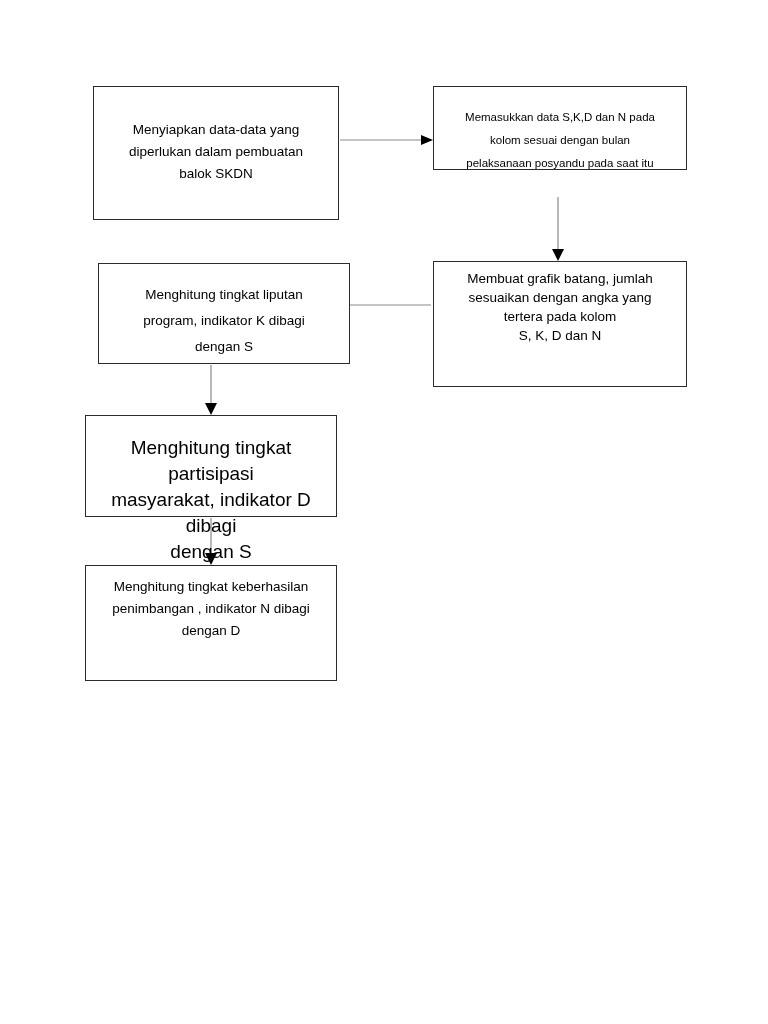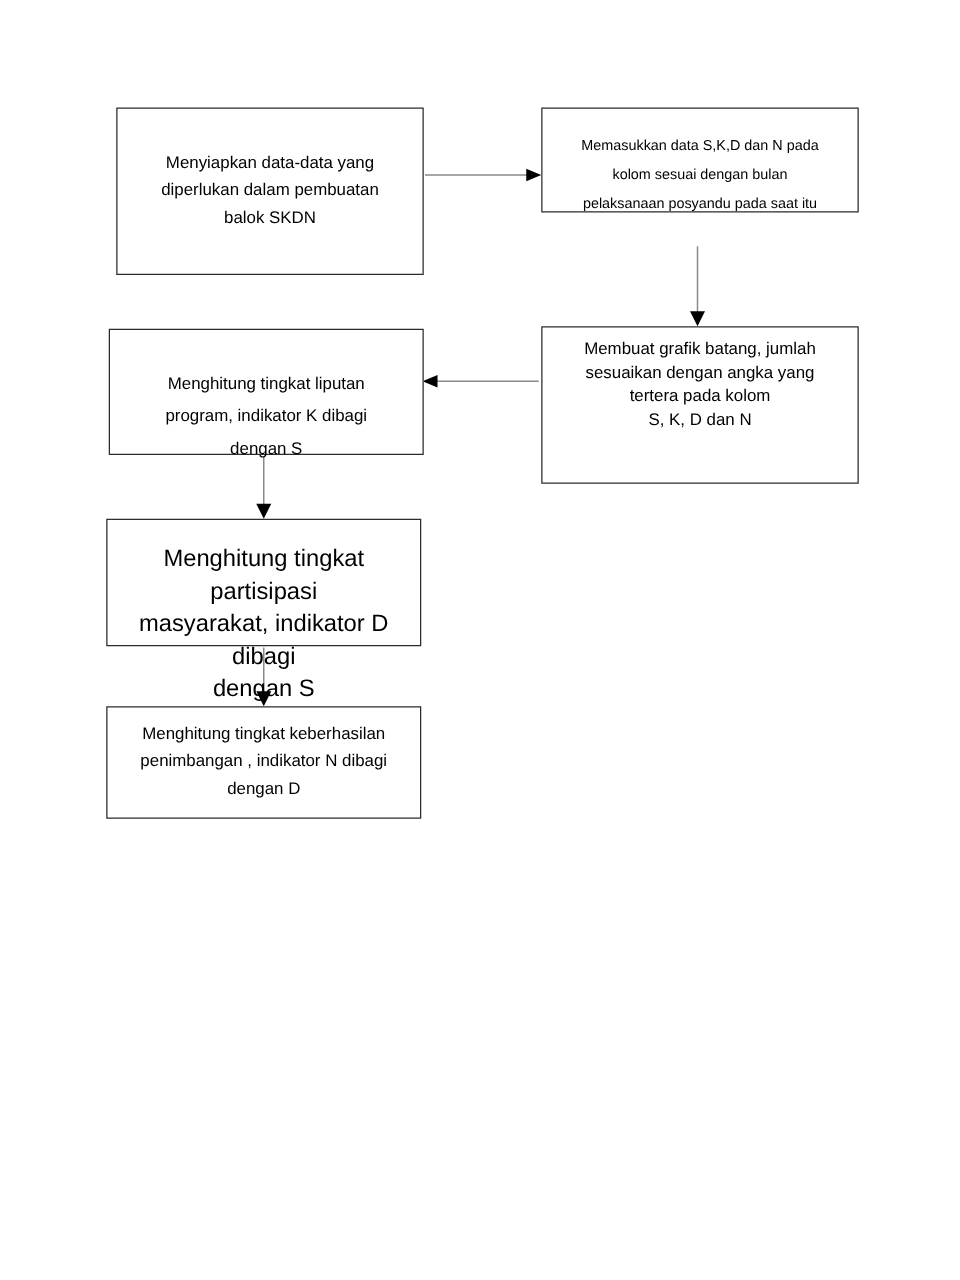--- a/index.html
+++ b/index.html
@@ -70,42 +70,42 @@
     left: 433px; top: 261px;
     width: 254px; height: 126px;
     padding-top: 7px;
   }
   #node-make-bar-chart .node-text {
     font-size: 13.5px;
     line-height: 19px;
   }
 
   #node-coverage-rate {
-    left: 87px;  top: 263px;
+    left: 98px;  top: 263px;
     width: 252px; height: 101px;
-    padding-top: 30px;
+    padding-top: 18px;
   }
   #node-coverage-rate .node-text {
     font-size: 13.5px;
     line-height: 26px;
   }
 
   #node-participation-rate {
     left: 85px;  top: 415px;
     width: 252px; height: 102px;
     padding-top: 19px;
   }
   #node-participation-rate .node-text {
     font-size: 19px;
     line-height: 26px;
   }
 
   #node-weighing-success {
     left: 85px;  top: 565px;
-    width: 252px; height: 90px;
+    width: 252px; height: 116px;
     padding-top: 10px;
   }
   #node-weighing-success .node-text {
     font-size: 13.5px;
     line-height: 22px;
   }
 
   
   .connector-svg {
     position: absolute;

